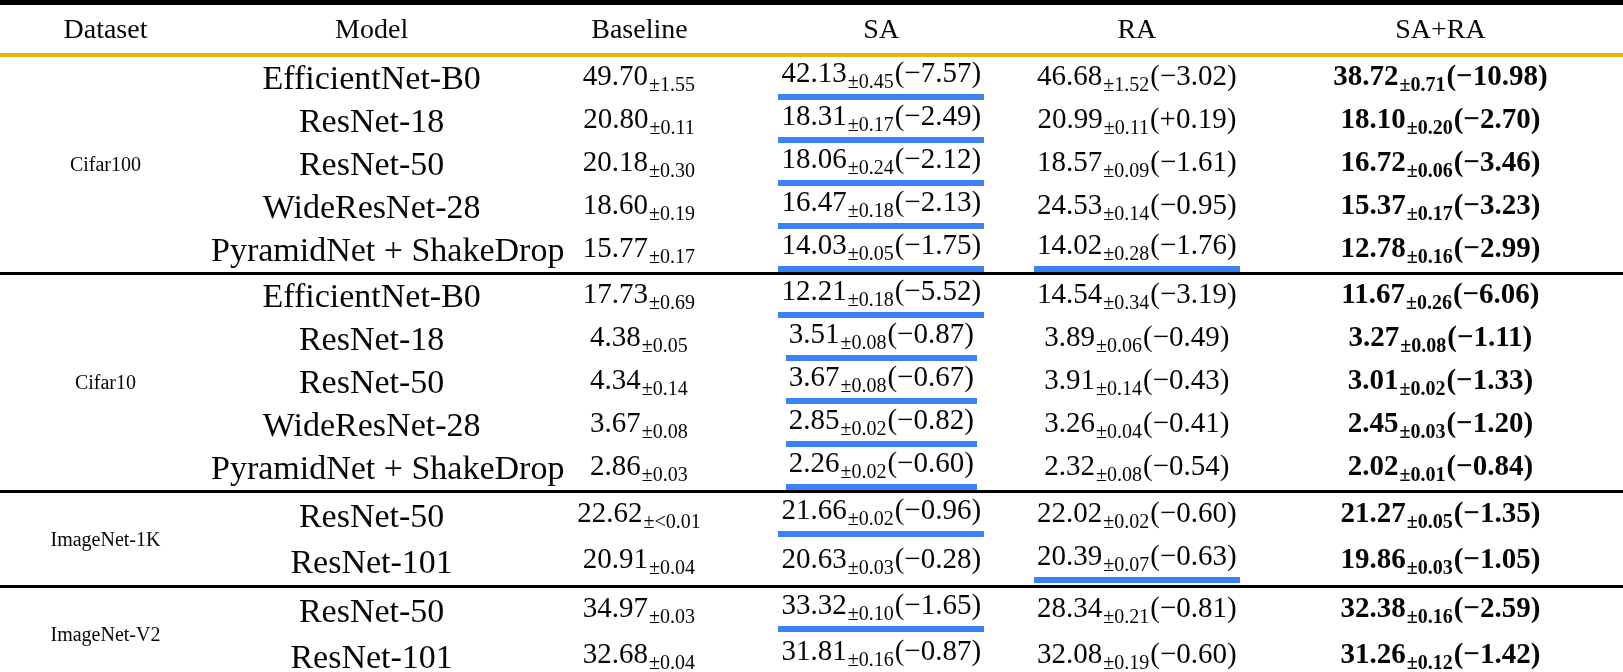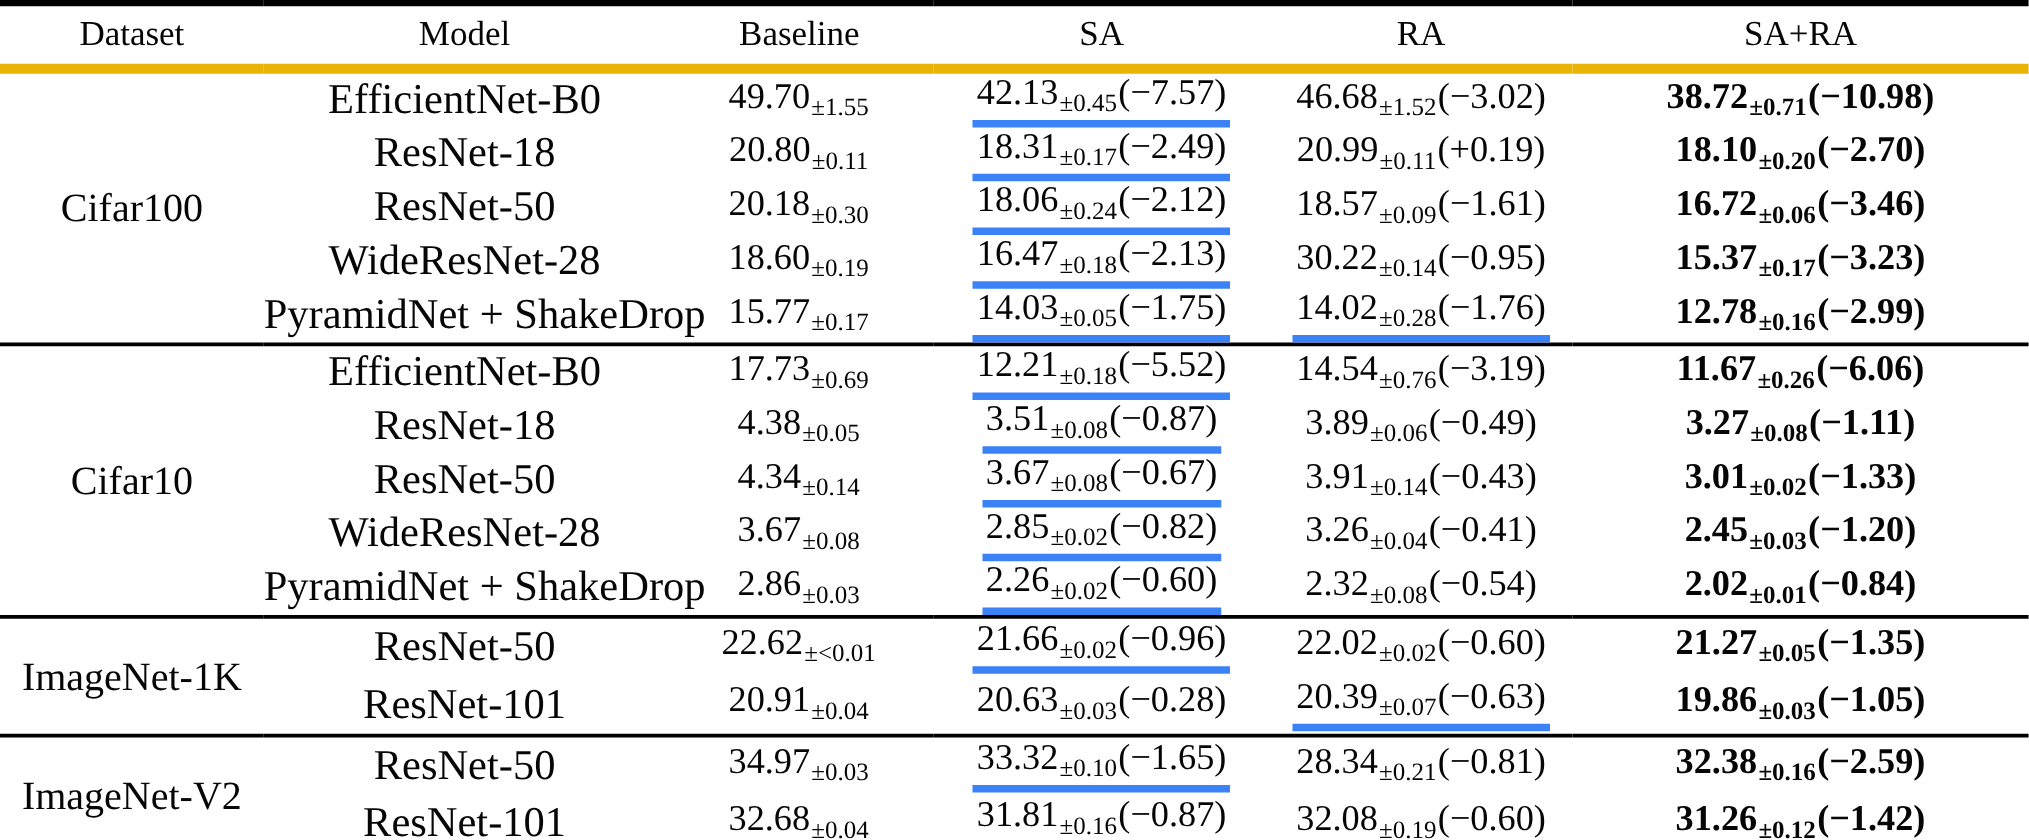--- a/index.html
+++ b/index.html
@@ -5,27 +5,27 @@
   html,body{margin:0;padding:0;background:#ffffff;}
   body{width:1623px;height:672px;overflow:hidden;}
   table.paper-table{
     width:1623px;height:672px;
     border-collapse:collapse;table-layout:fixed;
     font-family:"Liberation Serif", serif;
     color:#060606;
     border-top:5px solid #000;
     border-bottom:5px solid #000;
   }
-  thead tr{border-bottom:8px solid #eab308;height:52px;margin-left:35px;}
+  thead tr{border-bottom:4px solid #eab308;height:52px;margin-left:35px;}
   tbody.group{border-bottom:3px solid #000;}
   tbody.group:last-child{border-bottom:none;}
   th{font-weight:400;font-size:28px;text-align:center;padding:0;}
   td{text-align:center;font-size:29px;height:40px;padding:0;white-space:nowrap;line-height:1;}
   tbody.short td{height:46px;}
-  td.dataset{font-size:32px;font-family:Liberation Serif, serif;}
+  td.dataset{font-size:20px;font-family:Liberation Serif, serif;}
   td.model{font-size:34px;}
   .val{display:inline-block;padding:1px 3px 3px 3px;}
   .num{font-size:29px;}
   .sub{font-size:20px;vertical-align:-6px;padding:0 1px;}
   .ul{border-bottom:6px solid #3b82f6;}
   .b, .b .num, .b .sub{font-weight:700;}
 </style>
 </head>
 <body>
 
@@ -68,38 +68,38 @@
         <td class="model">ResNet-50</td>
         <td><span class="val"><span class="num">20.18</span><span class="sub">±0.30</span></span></td>
         <td><span class="val ul"><span class="num">18.06</span><span class="sub">±0.24</span><span class="num">(−2.12)</span></span></td>
         <td><span class="val"><span class="num">18.57</span><span class="sub">±0.09</span><span class="num">(−1.61)</span></span></td>
         <td><span class="val b"><span class="num">16.72</span><span class="sub">±0.06</span><span class="num">(−3.46)</span></span></td>
       </tr>
       <tr>
         <td class="model">WideResNet-28</td>
         <td><span class="val"><span class="num">18.60</span><span class="sub">±0.19</span></span></td>
         <td><span class="val ul"><span class="num">16.47</span><span class="sub">±0.18</span><span class="num">(−2.13)</span></span></td>
-        <td><span class="val"><span class="num">30.22</span><span class="sub">±0.14</span><span class="num">(−0.95)</span></span></td>
+        <td><span class="val"><span class="num">24.53</span><span class="sub">±0.14</span><span class="num">(−0.95)</span></span></td>
         <td><span class="val b"><span class="num">15.37</span><span class="sub">±0.17</span><span class="num">(−3.23)</span></span></td>
       </tr>
       <tr>
         <td class="model">PyramidNet + ShakeDrop</td>
         <td><span class="val"><span class="num">15.77</span><span class="sub">±0.17</span></span></td>
         <td><span class="val ul"><span class="num">14.03</span><span class="sub">±0.05</span><span class="num">(−1.75)</span></span></td>
         <td><span class="val ul"><span class="num">14.02</span><span class="sub">±0.28</span><span class="num">(−1.76)</span></span></td>
         <td><span class="val b"><span class="num">12.78</span><span class="sub">±0.16</span><span class="num">(−2.99)</span></span></td>
       </tr>
     </tbody>
     <tbody class="group">
       <tr>
         <td class="dataset" rowspan="5">Cifar10</td>
         <td class="model">EfficientNet-B0</td>
         <td><span class="val"><span class="num">17.73</span><span class="sub">±0.69</span></span></td>
         <td><span class="val ul"><span class="num">12.21</span><span class="sub">±0.18</span><span class="num">(−5.52)</span></span></td>
-        <td><span class="val"><span class="num">14.54</span><span class="sub">±0.76</span><span class="num">(−3.19)</span></span></td>
+        <td><span class="val"><span class="num">14.54</span><span class="sub">±0.34</span><span class="num">(−3.19)</span></span></td>
         <td><span class="val b"><span class="num">11.67</span><span class="sub">±0.26</span><span class="num">(−6.06)</span></span></td>
       </tr>
       <tr>
         <td class="model">ResNet-18</td>
         <td><span class="val"><span class="num">4.38</span><span class="sub">±0.05</span></span></td>
         <td><span class="val ul"><span class="num">3.51</span><span class="sub">±0.08</span><span class="num">(−0.87)</span></span></td>
         <td><span class="val"><span class="num">3.89</span><span class="sub">±0.06</span><span class="num">(−0.49)</span></span></td>
         <td><span class="val b"><span class="num">3.27</span><span class="sub">±0.08</span><span class="num">(−1.11)</span></span></td>
       </tr>
       <tr>

